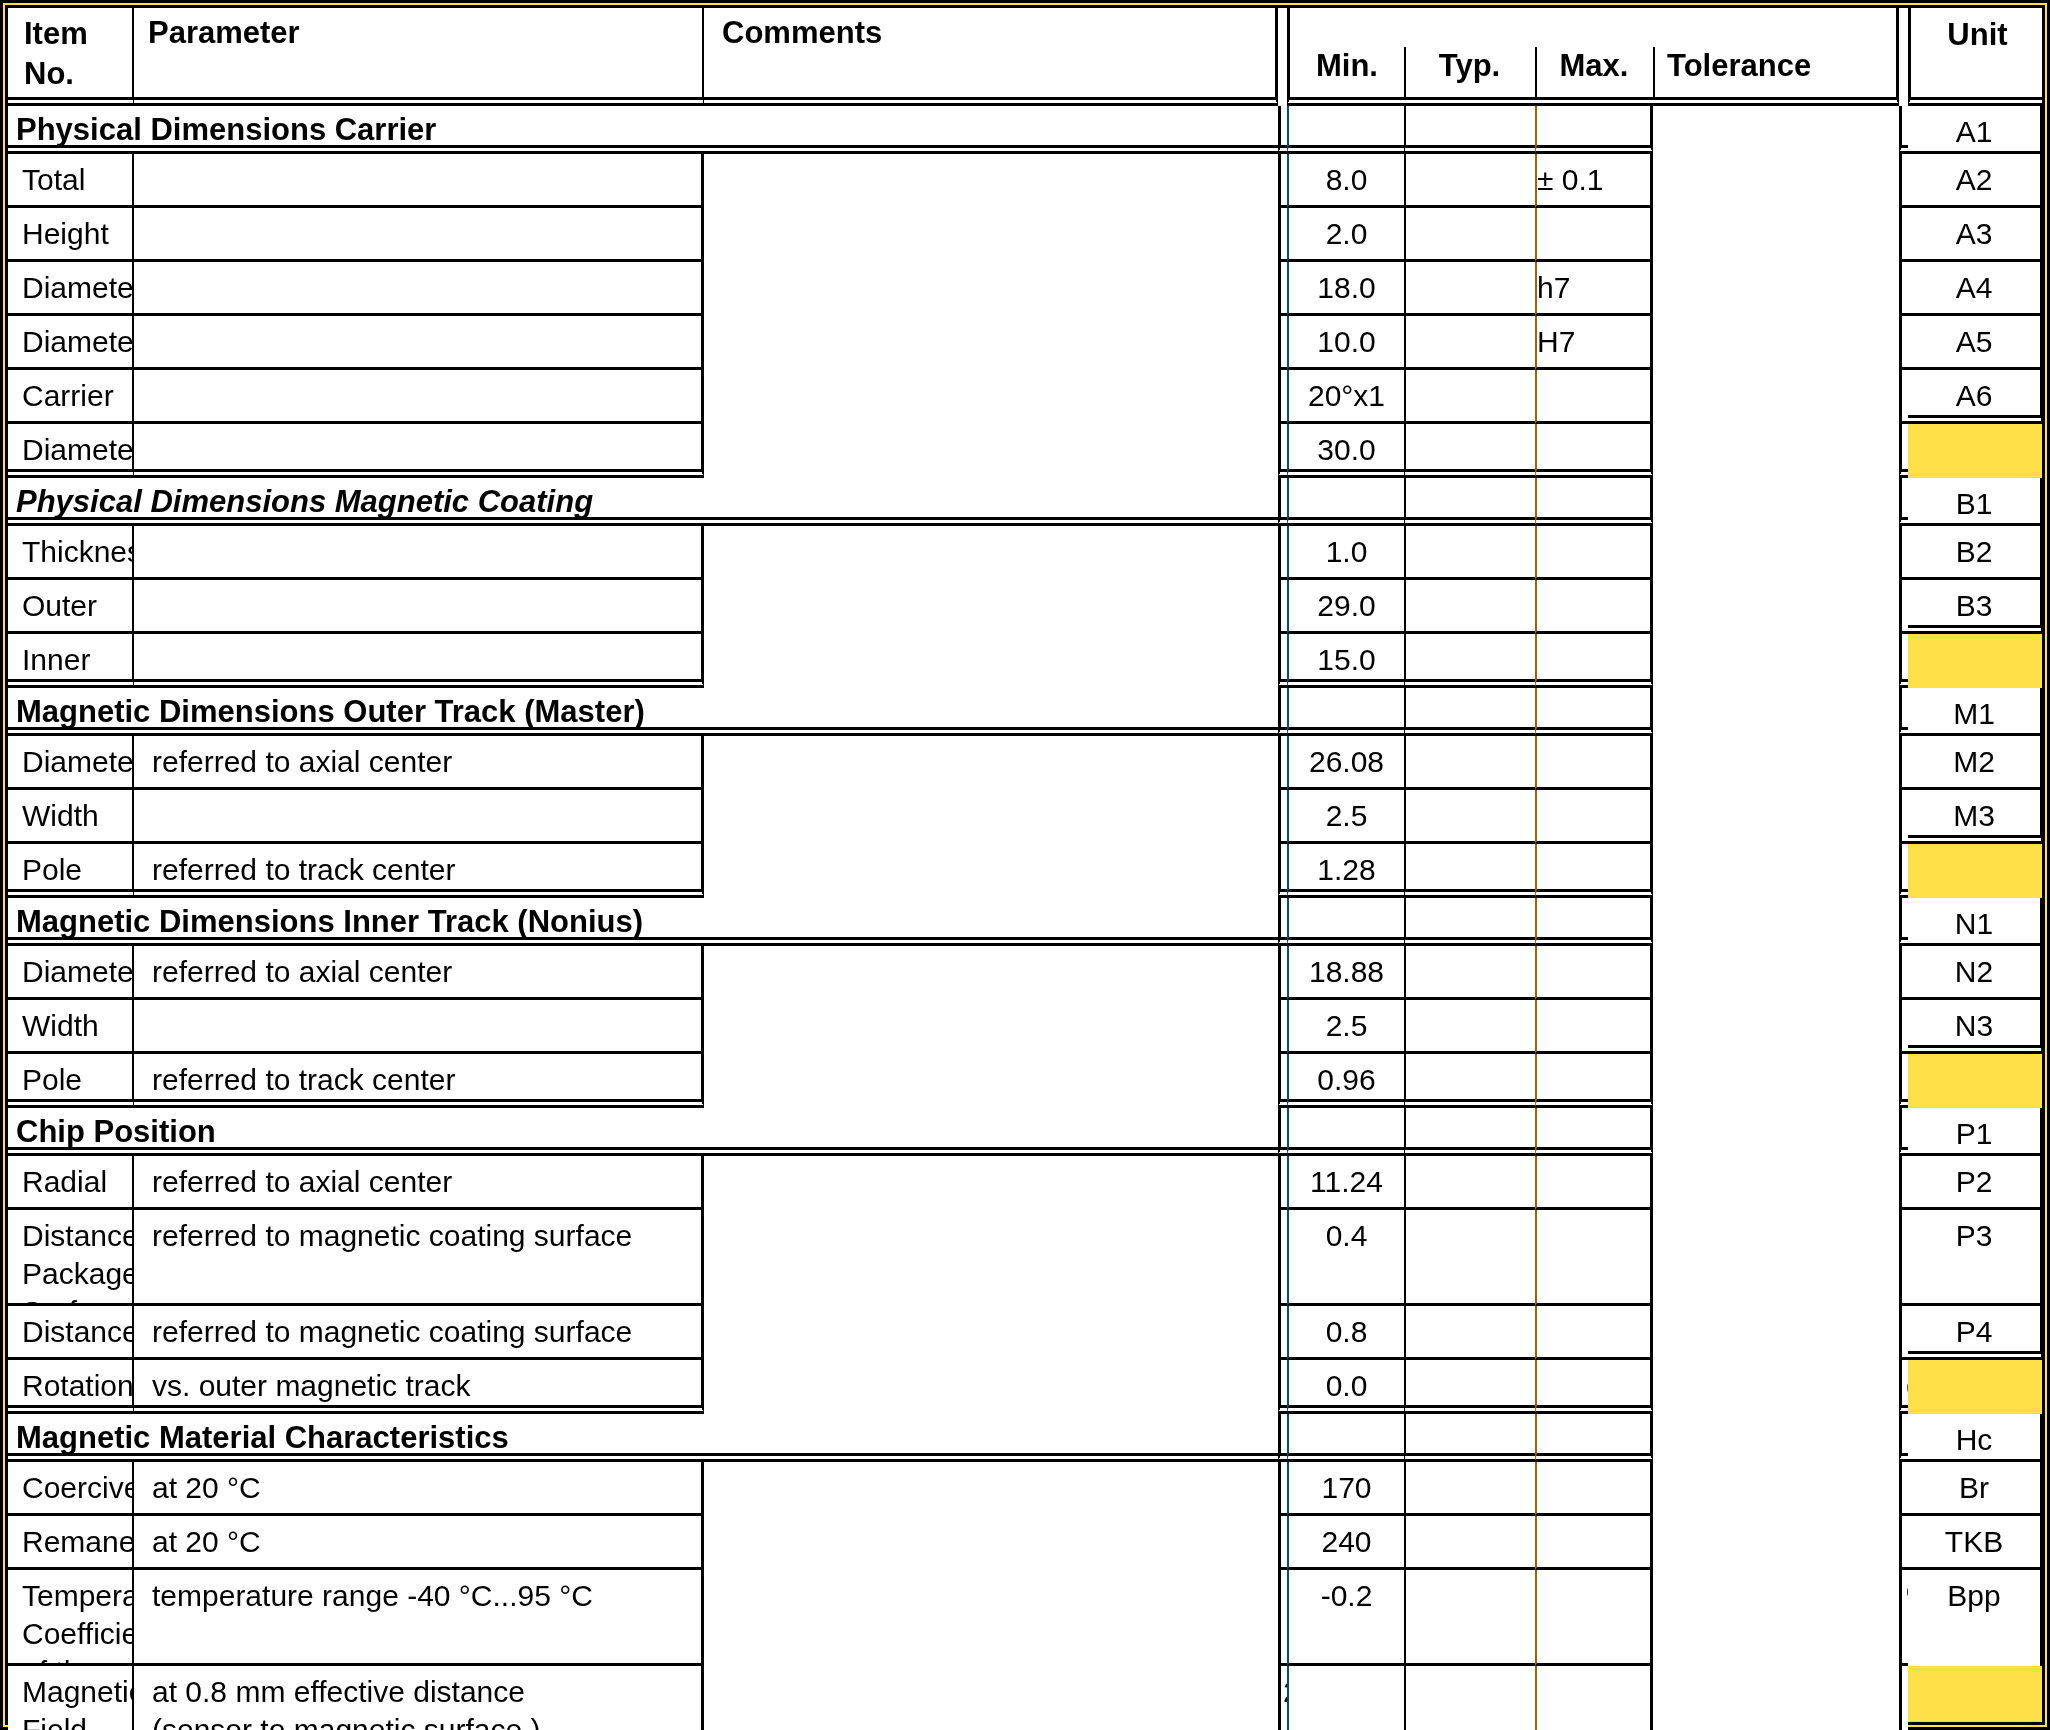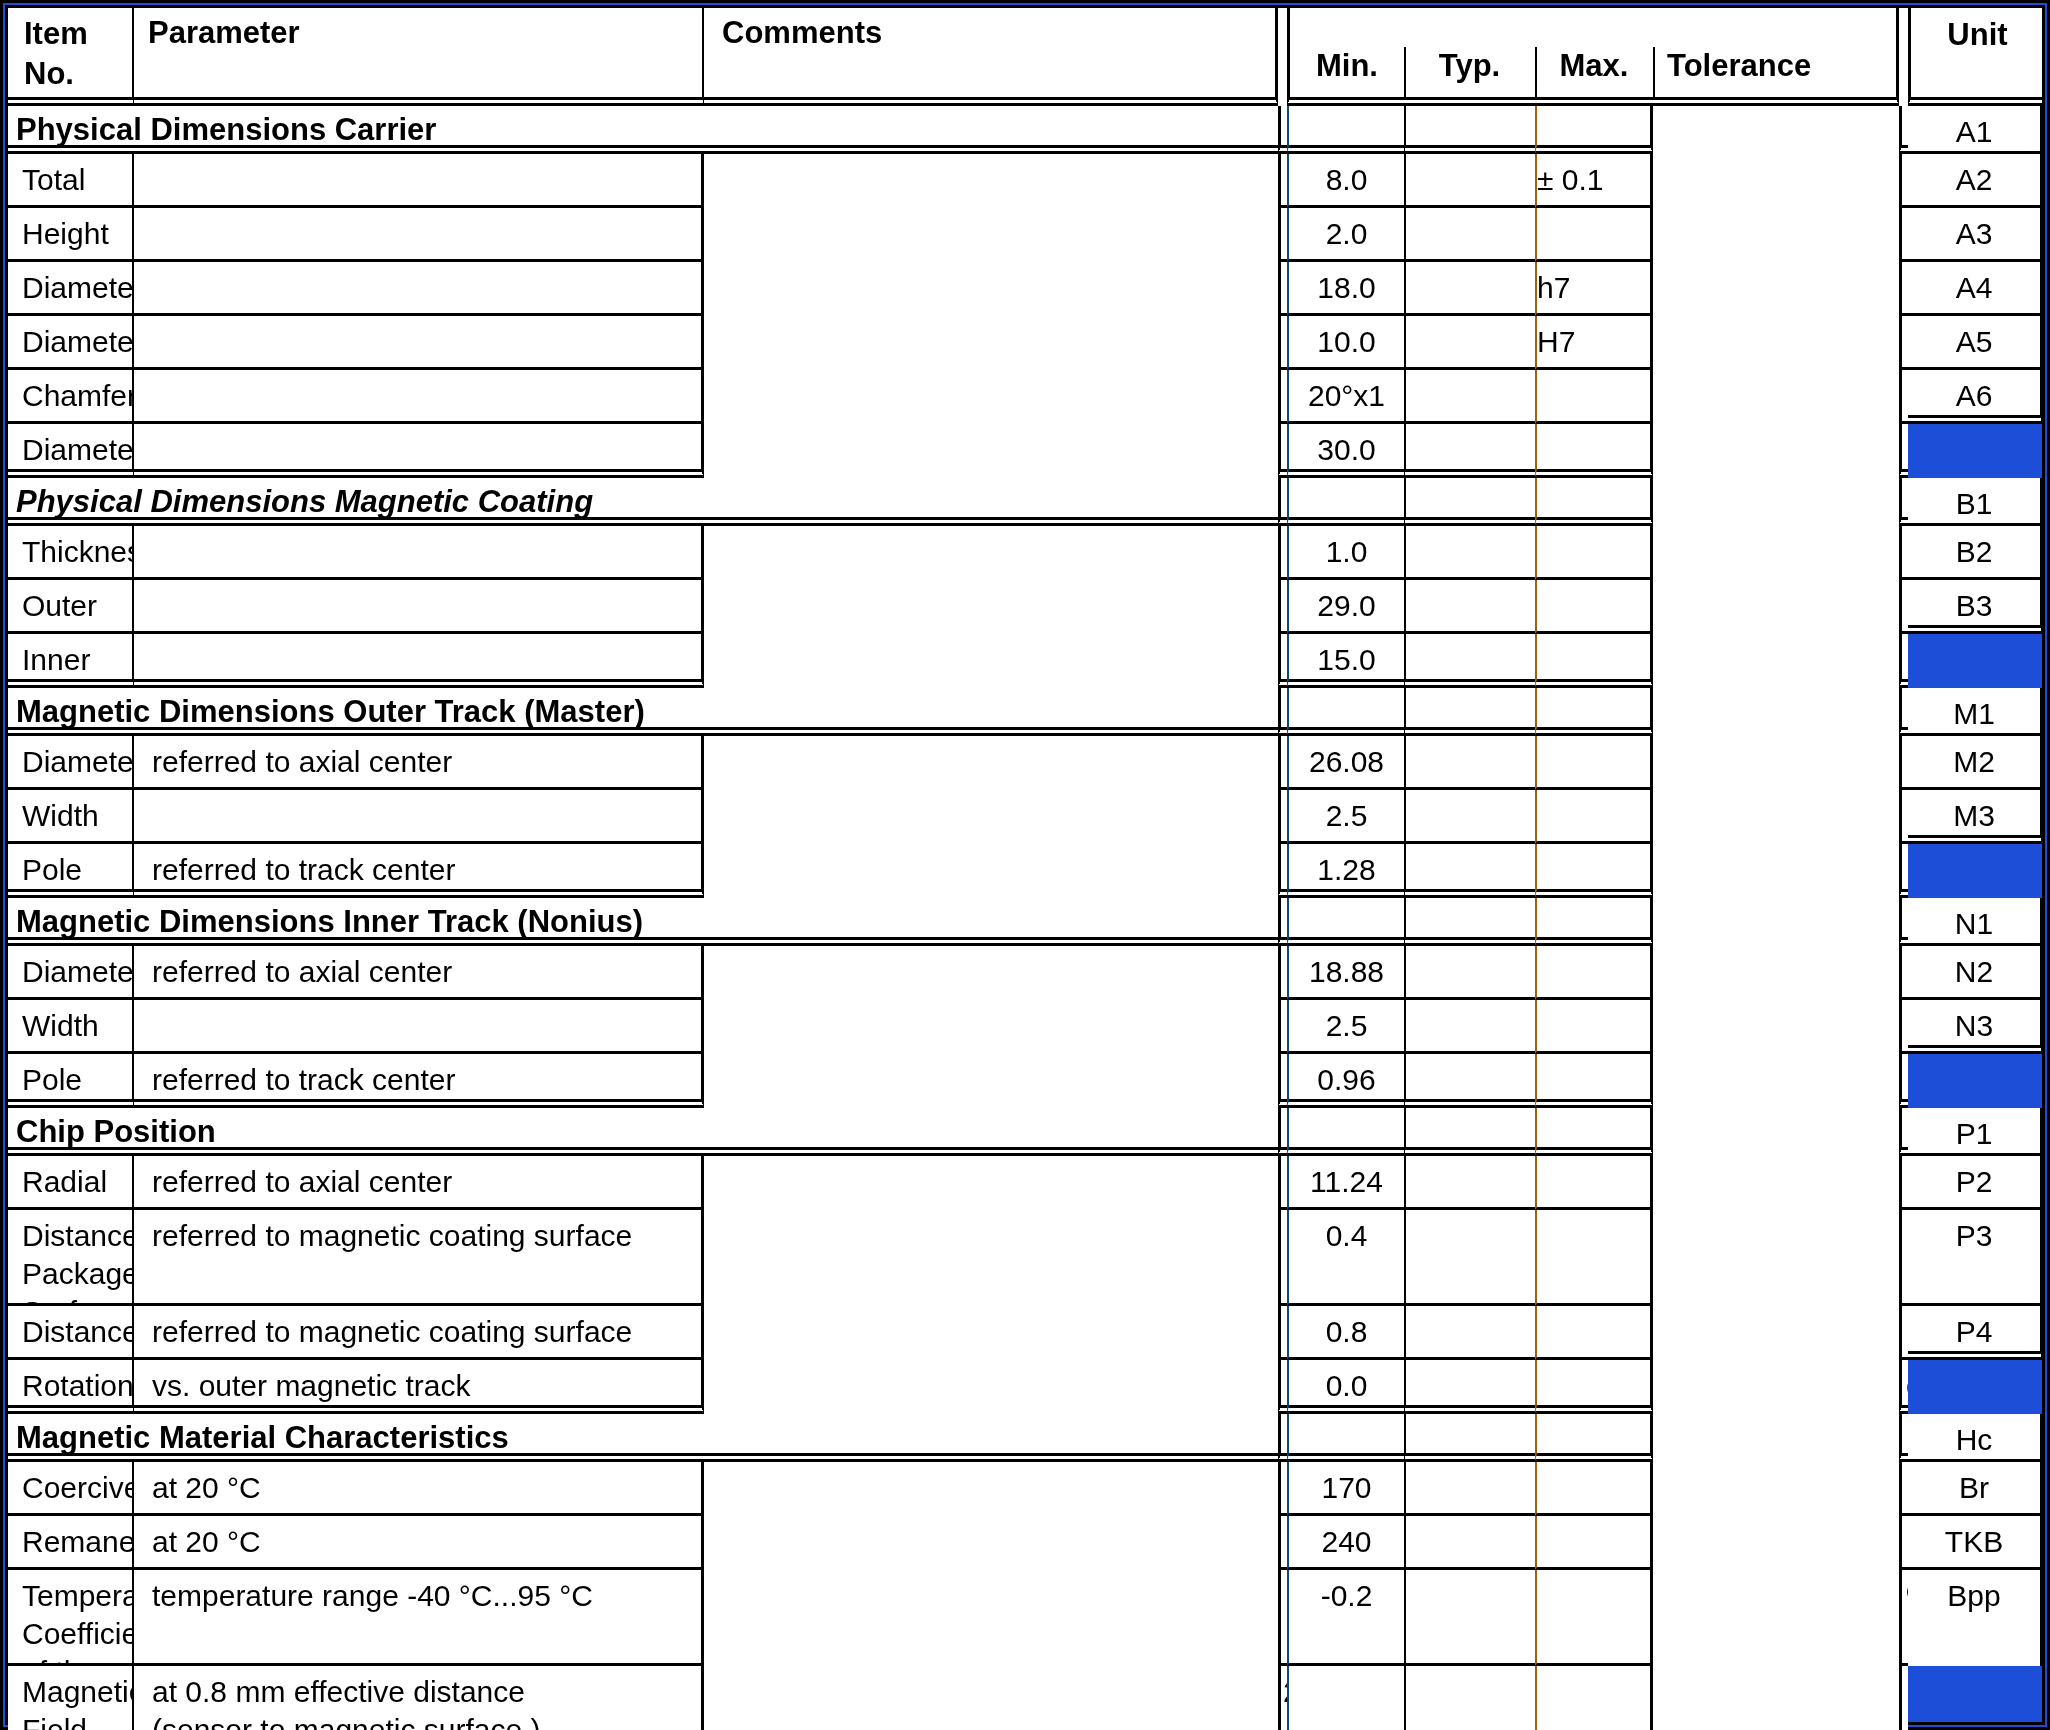--- a/index.html
+++ b/index.html
@@ -1,18 +1,18 @@
 <!DOCTYPE html>
 <html><head>
 <meta charset="utf-8">
 <style>
   html,body{margin:0;padding:0;background:#fff;}
   #page{
     width:2050px;height:1730px;box-sizing:border-box;
-    border:8px double #000;background:#1d4ed8;
+    border:8px double #000;background:#fde047;
     font-family:"Liberation Sans", sans-serif;color:#000;
   }
   #spec-grid{
     display:grid;width:100%;height:100%;
     grid-template-columns:126px 570px 574px 9px 117px 131px 118px 246px 9px 134px;
   }
   .cell{
     position:relative;background:#fff;box-sizing:border-box;
     border-bottom:3px solid #000;
     padding:7px 10px 0 10px;
@@ -101,21 +101,21 @@
       <div class="cell paramc">Diameter of Bore Hole</div>
       <div class="cell commentsc"></div>
       <div class="gapc"></div>
       <div class="cell minc"></div>
       <div class="cell typc">10.0</div>
       <div class="cell maxc"></div>
       <div class="cell tolc">H7</div>
       <div class="gapc"></div>
       <div class="cell unitc">mm</div>
       <div class="cell itemc">A5</div>
-      <div class="cell paramc">Chamfer</div>
+      <div class="cell paramc">Carrier</div>
       <div class="cell commentsc"></div>
       <div class="gapc"></div>
       <div class="cell minc"></div>
       <div class="cell typc">20°x1</div>
       <div class="cell maxc"></div>
       <div class="cell tolc"></div>
       <div class="gapc"></div>
       <div class="cell unitc">mm</div>
       <div class="cell itemc dblb">A6</div>
       <div class="cell paramc dblb">Diameter of Carrier Plate</div>

